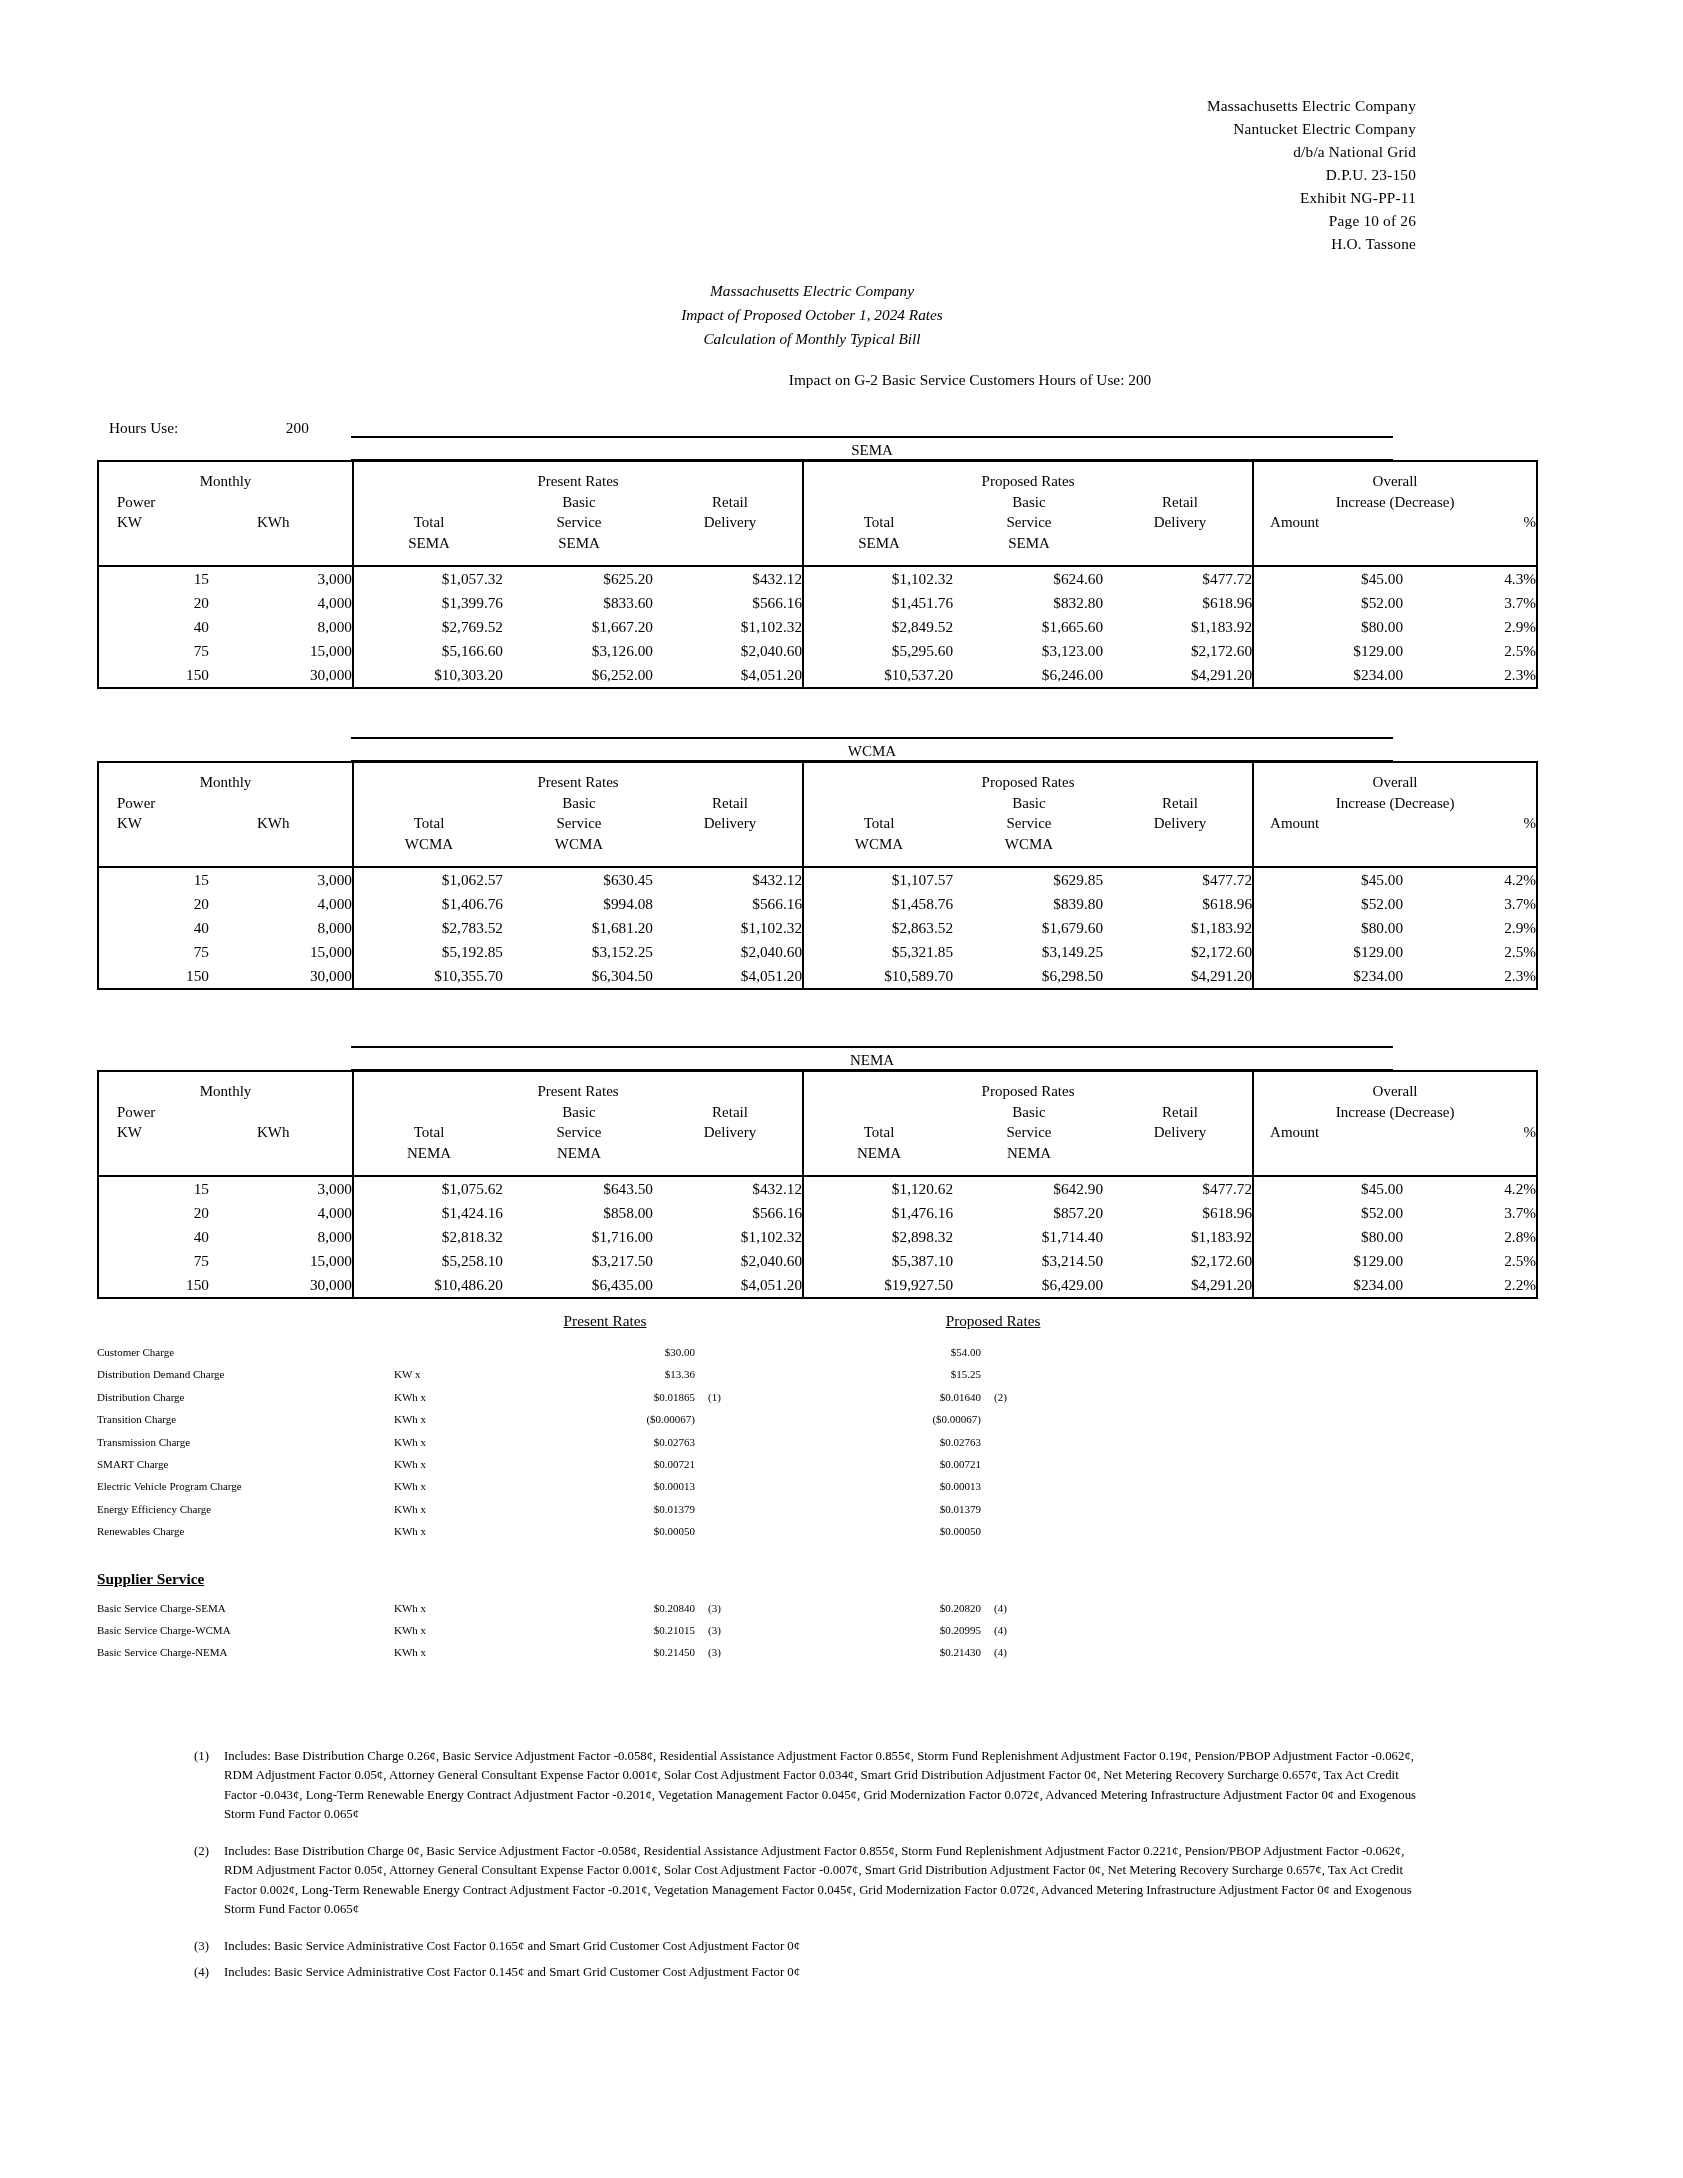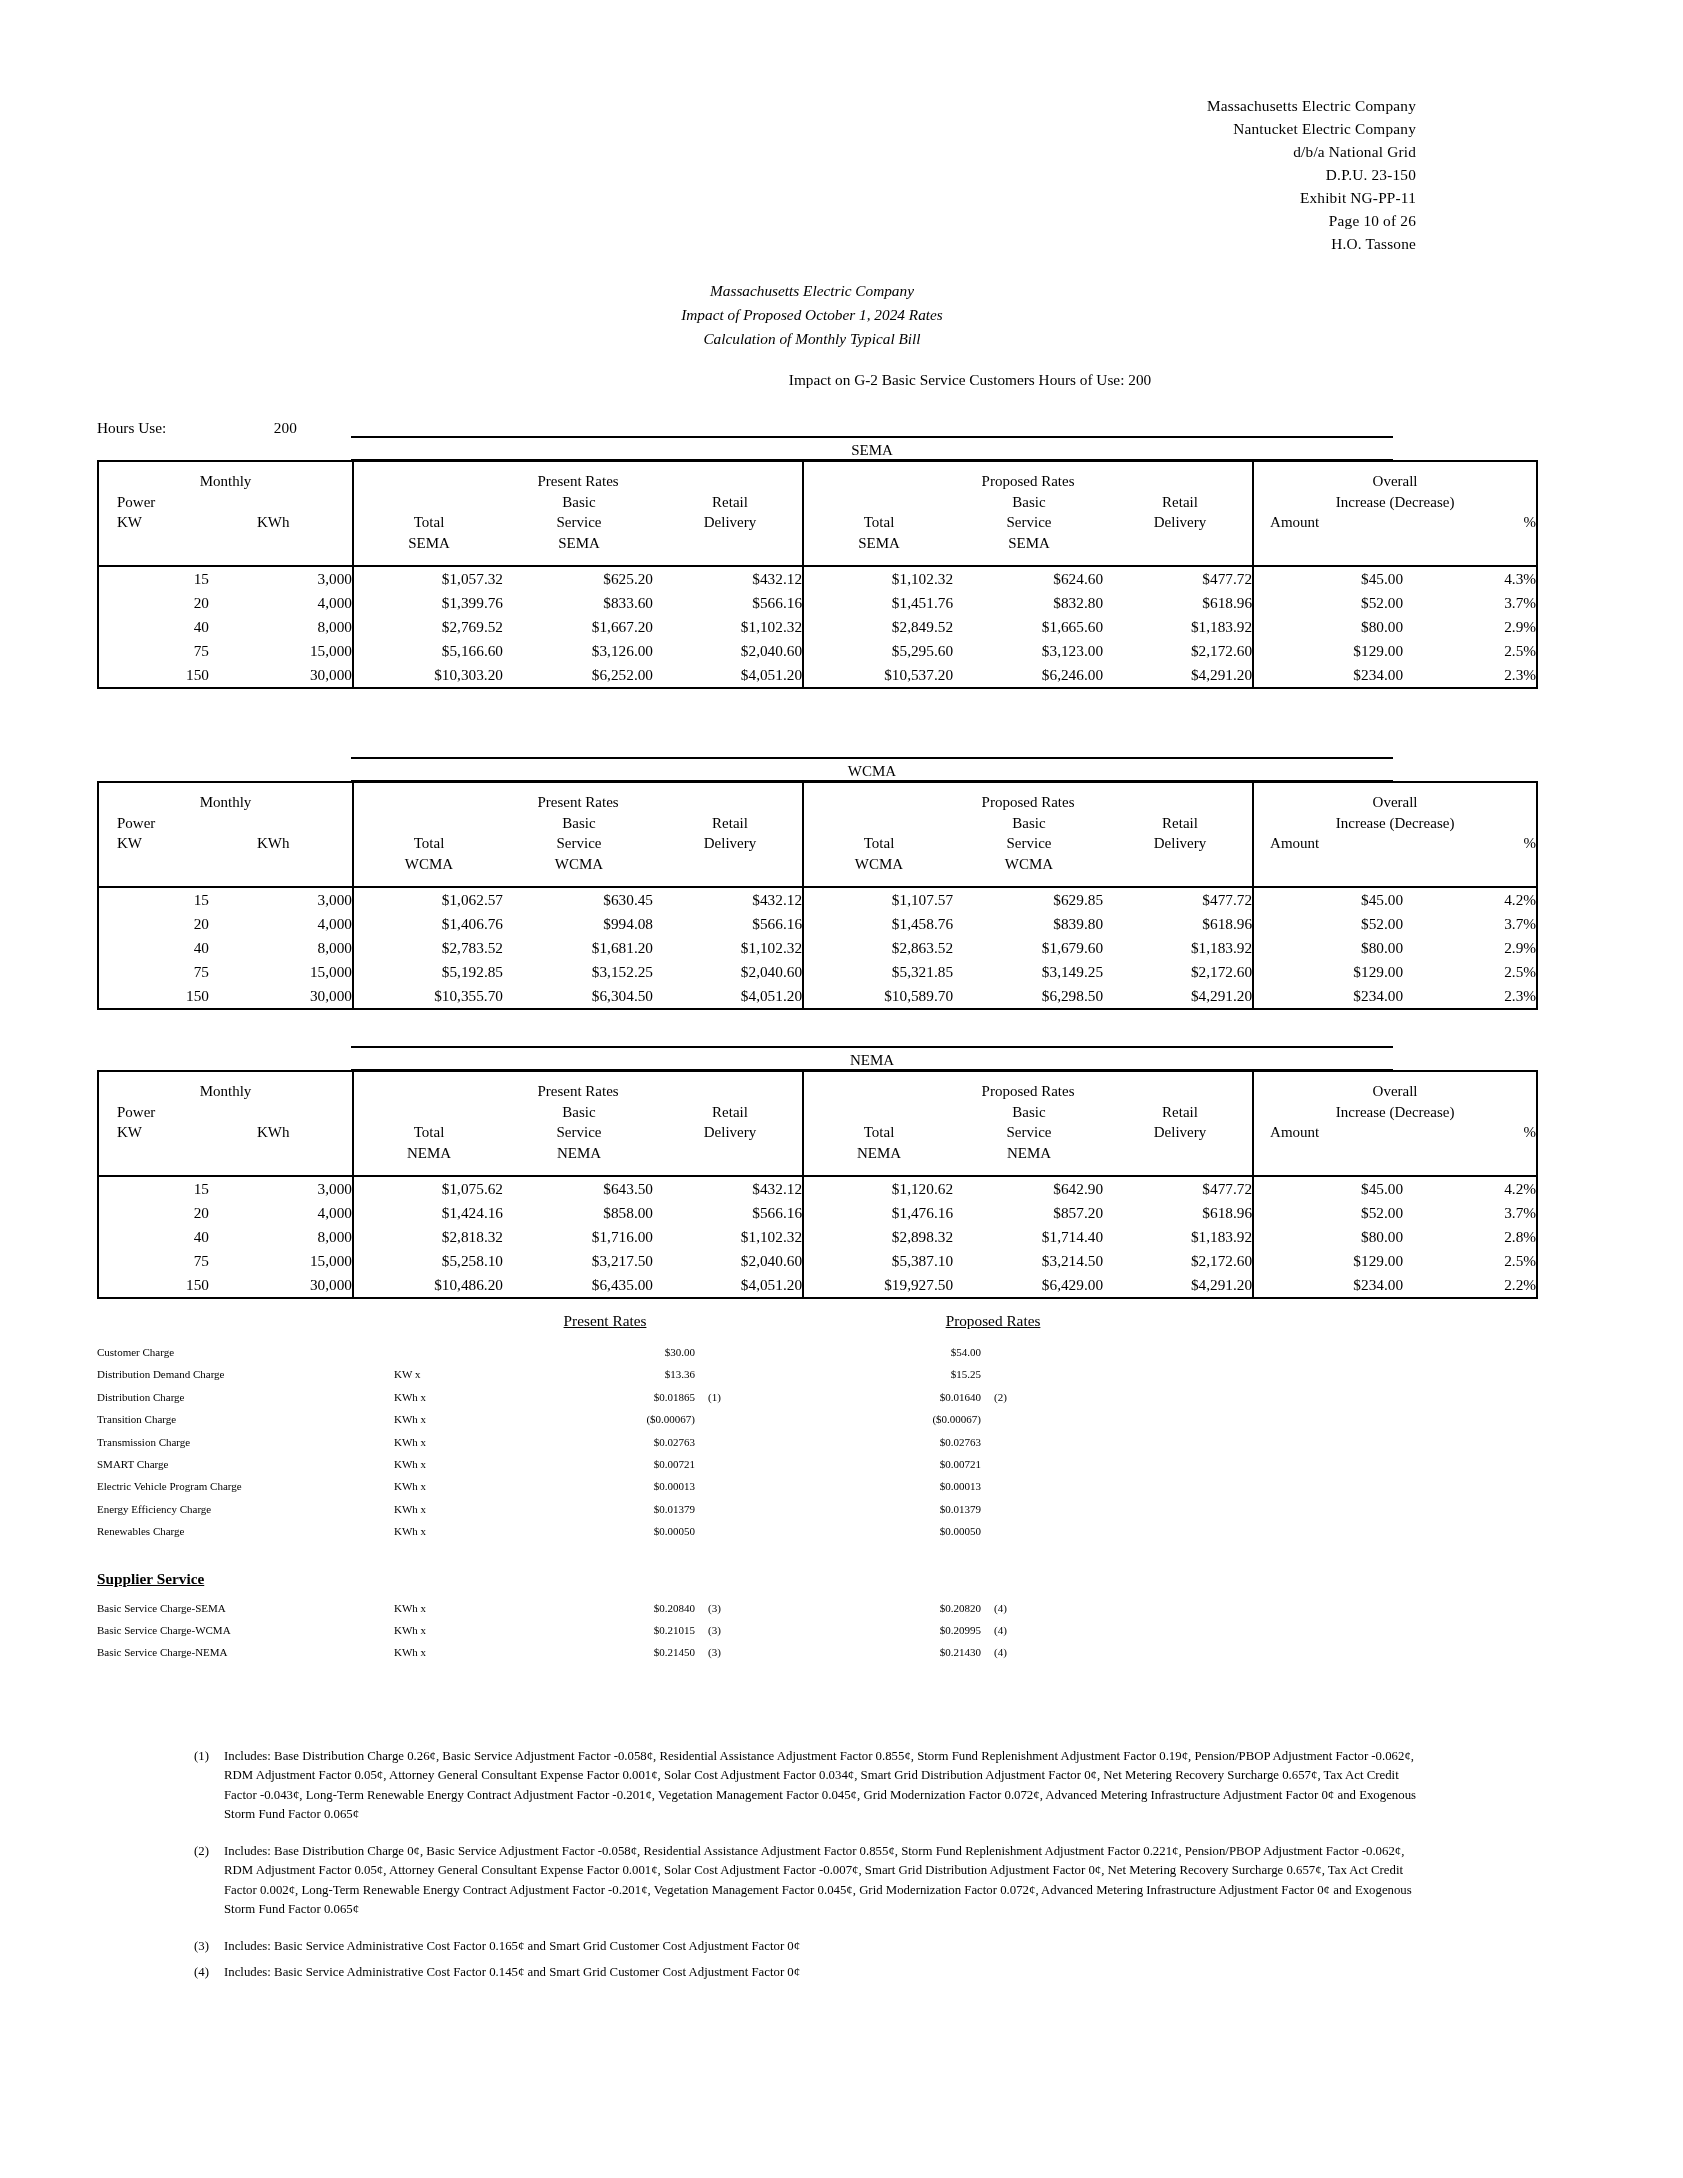--- a/index.html
+++ b/index.html
@@ -54,21 +54,21 @@
     font-size: 15.3px;
   }
 
   
   .hours-use {
     position: absolute;
     top: 419px;
     left: 97px;
     font-size: 15.3px;
   }
-  .hours-use .label { display: inline-block; width: 173px; }
+  .hours-use .label { display: inline-block; width: 173px; margin-left: 12px; }
   .hours-use .value { display: inline-block; }
 
   
   .rate-table {
     position: absolute;
     left: 97px;
     width: 1297px;
   }
   .region-bar {
     border-top: 2.2px solid #000;
@@ -358,21 +358,21 @@
             <td class="vsep-l">$10,537.20</td>
             <td>$6,246.00</td>
             <td>$4,291.20</td>
             <td class="vsep-l">$234.00</td>
             <td class="outer-r">2.3%</td>
           </tr>
         </tbody>
     </table>
   </div>
 
-  <div class="rate-table" style="top:757px;">
+  <div class="rate-table" style="top:737px;">
     <div class="region-bar">WCMA</div>
     <table class="grid">
       <colgroup>
         <col class="col-kw">
           <col class="col-kwh">
         <col class="col-p-total">
           <col class="col-p-basic">
           <col class="col-p-ret">
         <col class="col-n-total">
           <col class="col-n-basic">

